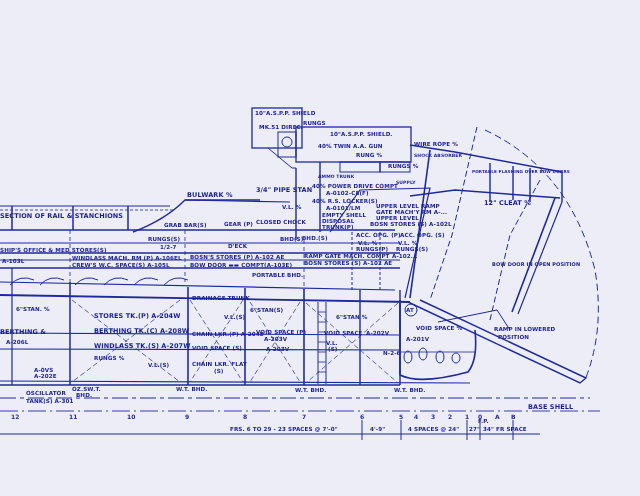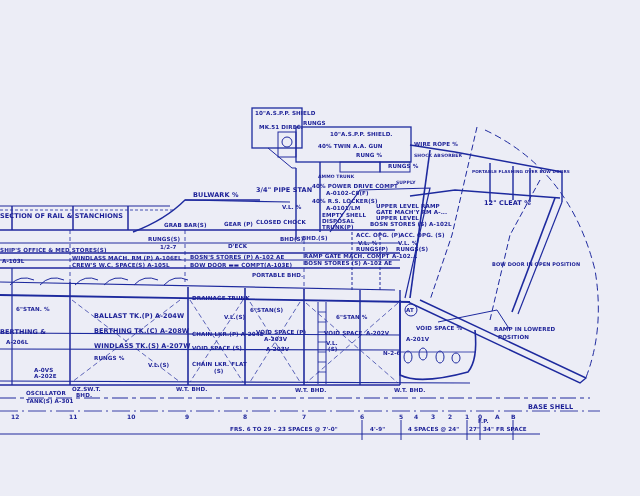--- a/index.html
+++ b/index.html
@@ -137,21 +137,21 @@
 <div class="lbl" style="left:388px;top:163px;">RUNGS %</div>
 <div class="lbl" style="left:318px;top:174px;font-size:4.5px;">AMMO TRUNK</div>
 <div class="lbl" style="left:396px;top:180px;font-size:4.5px;">SUPPLY</div>
 <div class="lbl" style="left:312px;top:183px;">40% POWER DRIVE COMPT</div>
 <div class="lbl" style="left:326px;top:190px;">A-0102-C8(F)</div>
 <div class="lbl" style="left:312px;top:198px;">40% R.S. LOCKER(S)</div>
 <div class="lbl" style="left:326px;top:205px;">A-0101/LM</div>
 <div class="lbl" style="left:322px;top:212px;">EMPTY SHELL</div>
 <div class="lbl" style="left:322px;top:218px;">DISPOSAL</div>
 <div class="lbl" style="left:322px;top:224px;">TRUNK(P)</div>
-<div class="lbl big" style="left:193px;top:192px;">BULWARK %</div>
+<div class="lbl big" style="left:187px;top:192px;">BULWARK %</div>
 <div class="lbl big" style="left:256px;top:187px;">3/4" PIPE STAN</div>
 <div class="lbl big" style="left:0px;top:213px;">SECTION OF RAIL &amp; STANCHIONS</div>
 <div class="lbl" style="left:164px;top:222px;">GRAB BAR(S)</div>
 <div class="lbl" style="left:224px;top:221px;">GEAR (P)</div>
 <div class="lbl" style="left:256px;top:219px;">CLOSED CHOCK</div>
 <div class="lbl" style="left:282px;top:204px;">V.L. %</div>
 <div class="lbl" style="left:148px;top:236px;">RUNGS(S)</div>
 <div class="lbl" style="left:160px;top:244px;">1/2-7</div>
 <div class="lbl" style="left:228px;top:243px;">D'ECK</div>
 <div class="lbl" style="left:280px;top:236px;">BHD(S)</div>
@@ -180,21 +180,21 @@
 <div class="lbl" style="left:472px;top:169px;font-size:4.2px;">PORTABLE FLASHING OVER BOW DOORS</div>
 <div class="lbl" style="left:492px;top:261px;font-size:5px;">BOW DOOR IN OPEN POSITION</div>
 <div class="lbl" style="left:494px;top:326px;">RAMP IN LOWERED</div>
 <div class="lbl" style="left:498px;top:334px;">POSITION</div>
 <div class="lbl" style="left:192px;top:295px;">DRAINAGE TRUNK</div>
 <div class="lbl" style="left:16px;top:306px;">6"STAN. %</div>
 <div class="lbl" style="left:250px;top:307px;">6"STAN(S)</div>
 <div class="lbl" style="left:336px;top:314px;">6"STAN %</div>
 <div class="lbl big" style="left:0px;top:329px;">BERTHING &amp;</div>
 <div class="lbl" style="left:6px;top:339px;">A-206L</div>
-<div class="lbl big" style="left:94px;top:313px;">BALLAST TK.(P) A-204W</div>
+<div class="lbl big" style="left:94px;top:313px;">STORES TK.(P) A-204W</div>
 <div class="lbl big" style="left:94px;top:328px;">BERTHING TK.(C) A-208W</div>
 <div class="lbl big" style="left:94px;top:343px;">WINDLASS TK.(S) A-207W</div>
 <div class="lbl" style="left:94px;top:355px;">RUNGS %</div>
 <div class="lbl" style="left:148px;top:362px;">V.L.(S)</div>
 <div class="lbl" style="left:192px;top:331px;">CHAIN LKR.(P) A-204E</div>
 <div class="lbl" style="left:224px;top:314px;">V.L.(S)</div>
 <div class="lbl" style="left:256px;top:329px;">VOID SPACE (P)</div>
 <div class="lbl" style="left:264px;top:336px;">A-203V</div>
 <div class="lbl" style="left:192px;top:345px;">VOID SPACE (S)</div>
 <div class="lbl" style="left:266px;top:346px;">A-203V</div>

